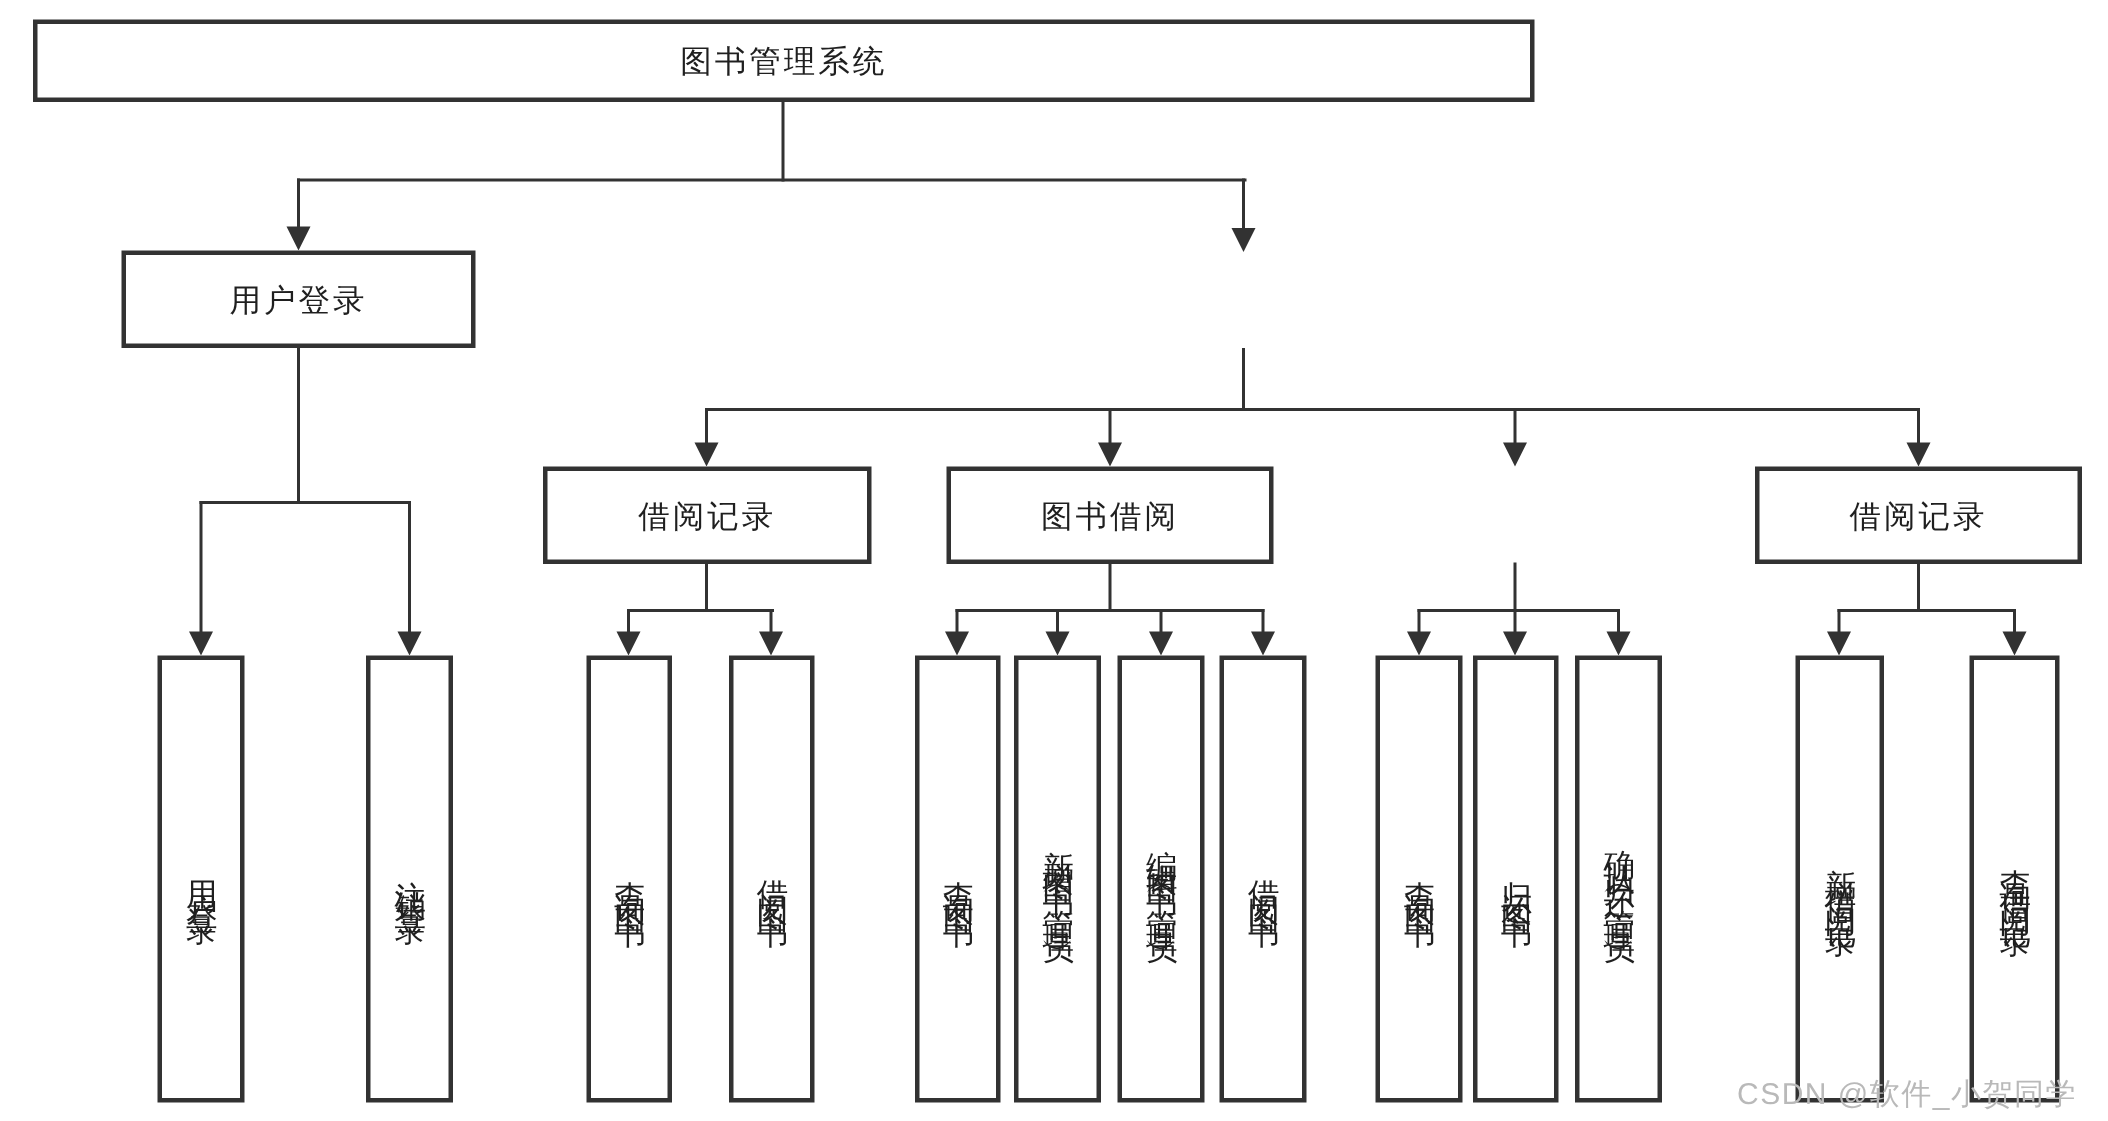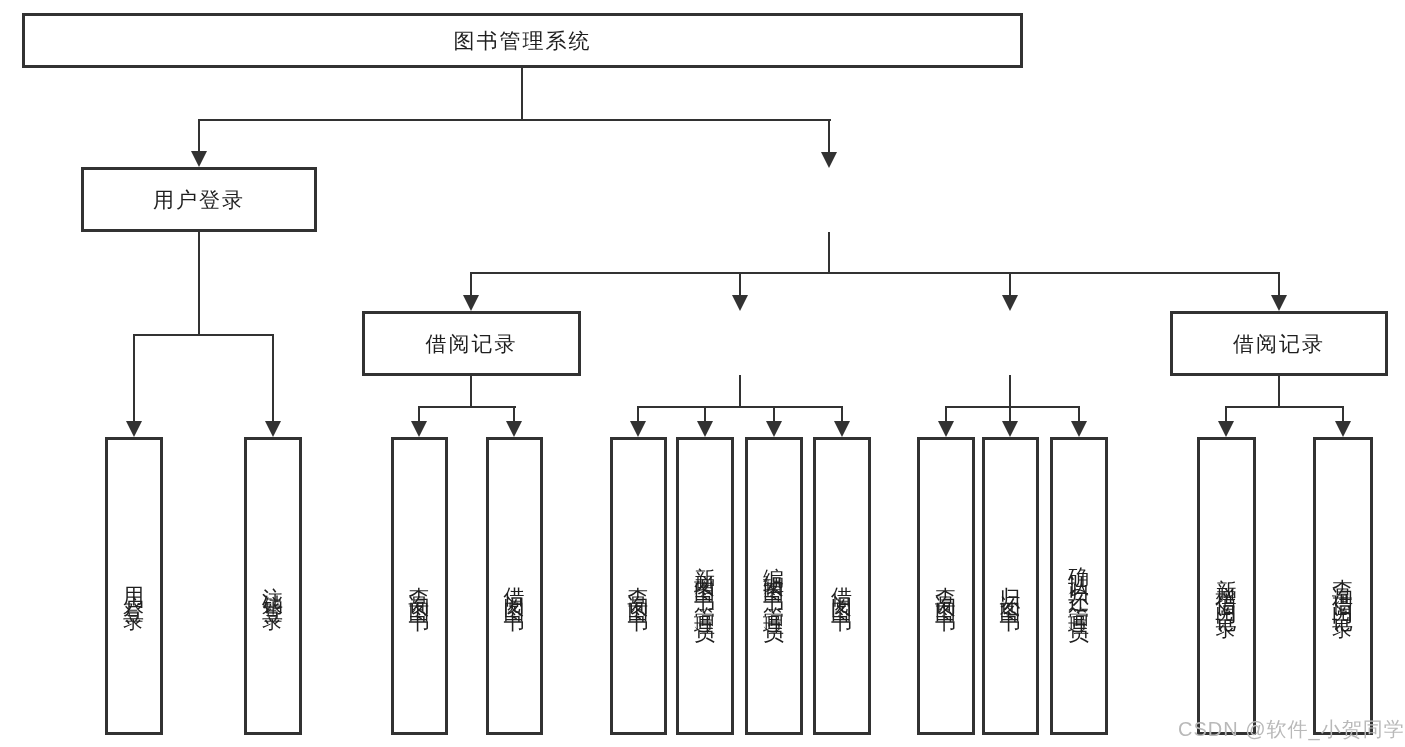--- a/index.html
+++ b/index.html
@@ -48,35 +48,35 @@
   }
   .watermark {
     position: absolute;
     left: 1158px;
     top: 716px;
     font-size: 20px;
     color: #b9b9b9;
     letter-spacing: 1px;
     white-space: nowrap;
     z-index: 6;
-    margin-left: 20px;
   }
 </style>
 </head>
 <body>
 
 <div class="stage">
 
   <div class="box" style="left:22px; top:13px; width:1001px; height:55px;">图书管理系统</div>
 
   <div class="box" style="left:81px; top:167px; width:236px; height:65px;">用户登录</div>
 
 
   <div class="box" style="left:362px; top:311px; width:219px; height:65px;">借阅记录</div>
 
+  <div class="box" style="left:631px; top:311px; width:218px; height:65px;">图书借阅</div>
 
 
   <div class="box" style="left:1170px; top:311px; width:218px; height:65px;">借阅记录</div>
 
   <div class="box v" style="left:105px; top:437px; width:58px; height:298px;">用户登录</div>
   <div class="box v" style="left:244px; top:437px; width:58px; height:298px;">注销登录</div>
 
   <div class="box v" style="left:391px; top:437px; width:57px; height:298px;">查询图书</div>
   <div class="box v" style="left:486px; top:437px; width:57px; height:298px;">借阅图书</div>
 

